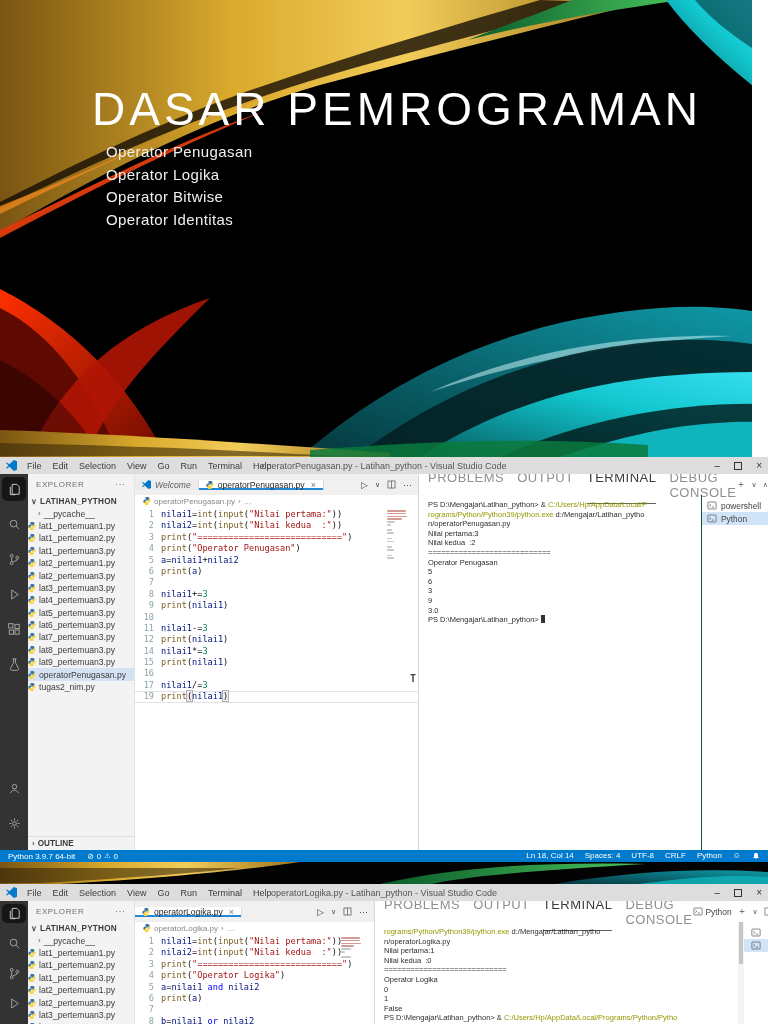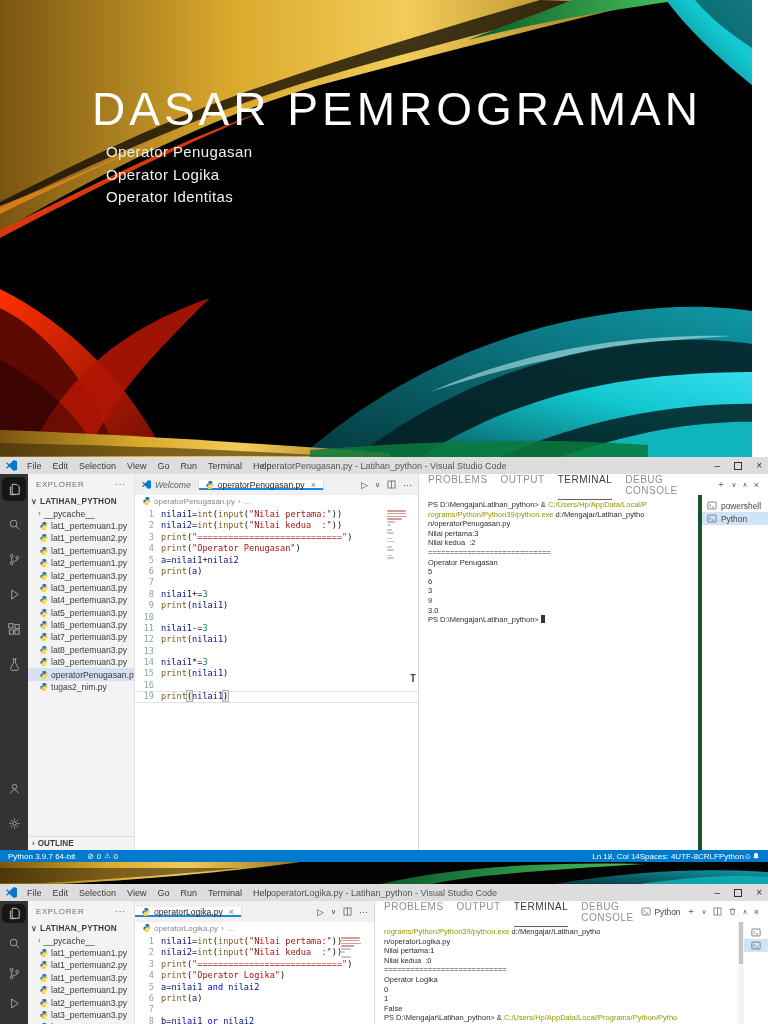--- a/index.html
+++ b/index.html
@@ -34,21 +34,21 @@
   .activitybar{width:28px;background:#333;display:flex;flex-direction:column;align-items:center;
                padding-top:3px;position:relative;flex:none}
   .act-item{width:24px;height:24px;margin-bottom:11px;display:flex;align-items:center;justify-content:center;opacity:.75}
   .act-item.active{background:#161616;border-radius:5px;opacity:1}
   .act-bottom{position:absolute;left:2px;display:flex;flex-direction:column;align-items:center}
 
   .sidebar{width:106px;background:#f3f3f3;flex:none;position:relative;border-right:1px solid #e2e2e2}
   .sb-head{height:21px;display:flex;align-items:center;padding:0 8px;color:#6f6f6f;font-size:8px;letter-spacing:.6px}
   .sb-more{margin-left:auto;color:#555;letter-spacing:1px}
   .tree-row{height:12.4px;display:flex;align-items:center;gap:3px;color:#3b3b3b;font-size:8.6px;
-            padding-left:12px;white-space:nowrap;overflow:hidden}
+            padding-left:0;white-space:nowrap;overflow:hidden}
   .tree-row.root{padding-left:3px;font-weight:bold;font-size:8.2px;letter-spacing:.2px}
   .tree-row.folder{padding-left:10px}
   .tree-row.sel{background:#d4e2f4}
   .chev{color:#555;font-size:8px}
   .outline-row{position:absolute;bottom:0;left:0;right:0;height:13px;border-top:1px solid #ddd;
                display:flex;align-items:center;gap:3px;padding-left:4px;font-weight:bold;font-size:8.2px;color:#3b3b3b}
 
   .editorcol{display:flex;flex-direction:column;flex:none;border-right:1px solid #d8d8d8;background:#fff}
   #win1 .editorcol{width:283px}
   #win2 .editorcol{width:239px}
@@ -72,42 +72,42 @@
   .minimap{position:absolute;top:3px;width:24px}
   #win1 .minimap{right:7px}
   #win2 .minimap{right:9px}
   .mini-bar{height:1.6px;margin-bottom:1.2px;border-radius:1px}
   .sash-t{position:absolute;right:2px;top:166px;color:#444;font-size:10px;font-weight:bold;
           font-family:"DejaVu Sans Mono",monospace}
 
   .panel{flex:1;display:flex;flex-direction:column;background:#fff;min-width:0}
   .p-head{height:21px;display:flex;align-items:center;padding:0 9px;flex:none}
   .p-tabs{display:flex;gap:13px}
-  .p-tab{font-size:10px;letter-spacing:.5px;color:#909090;padding:4px 0}
+  .p-tab{font-size:13px;letter-spacing:.5px;color:#909090;padding:4px 0}
   .p-tab.active{color:#3a3a3a;border-bottom:1px solid #616161}
   .p-actions{margin-left:auto;display:flex;align-items:center;gap:6px;color:#555;font-size:9px}
   .p-term-label{display:flex;align-items:center;gap:3px;font-size:8.4px;color:#444}
   .p-body{flex:1;display:flex;min-height:0}
   .term{flex:1;padding:5px 0 0 9px;font-family:Liberation Sans, sans-serif;
         font-size:7.5px;line-height:9.6px;white-space:pre;overflow:hidden;color:#2d2d2d}
   .tm-d{color:#2d2d2d}.tm-y{color:#949800}
   .tm-cursor{display:inline-block;width:4.5px;height:8px;background:#333;vertical-align:-1px}
-  .term-list{width:66px;flex:none;border-left:4px solid #14532d;padding-top:4px}
+  .term-list{width:66px;flex:none;border-left:1px solid #14532d;padding-top:4px}
   .tl-row{height:13px;display:flex;align-items:center;gap:4px;padding-left:5px;font-size:8.4px;color:#444}
   .tl-row.sel{background:#cfe4f7}
   .term-scroll{width:6px;flex:none;background:#f4f4f4;position:relative}
   .term-scroll i{position:absolute;top:0;left:1px;width:4px;height:42px;background:#c6c6c6}
   .term-icons{width:24px;flex:none;padding-top:4px}
   .ti-row{height:13px;display:flex;align-items:center;justify-content:center}
   .ti-row.sel{background:#cfe4f7}
 
   .statusbar{position:absolute;left:0;right:0;bottom:0;height:12px;background:#007acc;color:#fff;
              display:flex;align-items:center;padding:0 8px;font-size:8px;gap:12px}
   .sb-group{display:flex;align-items:center;gap:3px}
-  .sb-right{margin-left:auto;display:flex;align-items:center;}
+  .sb-right{margin-left:auto;display:flex;align-items:flex-start;gap:11px}
 
   .strip{position:absolute;left:0;top:862px;width:768px;height:22px;background:#000;overflow:hidden}
 
   svg{display:block}
 </style>
 </head>
 <body>
 
 <div class="page">
 
@@ -165,20 +165,21 @@
       <g>
         <path d="M0,430 C120,434 250,443 390,453 L390,457 L0,457 Z" fill="url(#gGold)"></path>
         <path d="M0,443 C110,445 230,450 340,456 L0,456 Z" fill="#3a2a08" opacity=".6"></path>
         <path d="M310,450 C430,441 530,437 648,445 L648,457 L310,457 Z" fill="#0b7a3c" opacity=".85"></path>
       </g>
     </svg>
     <h1>DASAR PEMROGRAMAN</h1>
     <div class="bullets" id="bullets">
         <div class="bullet">Operator Penugasan</div>
         <div class="bullet">Operator Logika</div>
+        <div class="bullet">Operator Bitwise</div>
         <div class="bullet">Operator Identitas</div>
       </div>
   </section>
 
   <section class="vswin" id="win1">
     <div class="titlebar">
       <span>
         <svg width="11" height="11" viewBox="0 0 10 10">
             <path fill="#007ACC" d="M7.2 0 3 3.8 1 2.3l-1 .5 2.2 2.2L0 7.2l1 .5 2-1.5L7.2 10 10 8.8V1.2z"></path>
           </svg>
@@ -457,24 +458,24 @@
               <div class="code-line"><span class="gut">3</span><span><span class="tk-f">print</span><span class="tk-p">(</span><span class="tk-s">"============================"</span><span class="tk-p">)</span></span></div>
               <div class="code-line"><span class="gut">4</span><span><span class="tk-f">print</span><span class="tk-p">(</span><span class="tk-s">"Operator Penugasan"</span><span class="tk-p">)</span></span></div>
               <div class="code-line"><span class="gut">5</span><span><span class="tk-v">a</span><span class="tk-p">=</span><span class="tk-v">nilai1</span><span class="tk-p">+</span><span class="tk-v">nilai2</span></span></div>
               <div class="code-line"><span class="gut">6</span><span><span class="tk-f">print</span><span class="tk-p">(</span><span class="tk-v">a</span><span class="tk-p">)</span></span></div>
               <div class="code-line"><span class="gut">7</span><span></span></div>
               <div class="code-line"><span class="gut">8</span><span><span class="tk-v">nilai1</span><span class="tk-p">+=</span><span class="tk-num">3</span></span></div>
               <div class="code-line"><span class="gut">9</span><span><span class="tk-f">print</span><span class="tk-p">(</span><span class="tk-v">nilai1</span><span class="tk-p">)</span></span></div>
               <div class="code-line"><span class="gut">10</span><span></span></div>
               <div class="code-line"><span class="gut">11</span><span><span class="tk-v">nilai1</span><span class="tk-p">-=</span><span class="tk-num">3</span></span></div>
               <div class="code-line"><span class="gut">12</span><span><span class="tk-f">print</span><span class="tk-p">(</span><span class="tk-v">nilai1</span><span class="tk-p">)</span></span></div>
-              <div class="code-line"><span class="gut">13</span><span></span></div>
               <div class="code-line"><span class="gut">14</span><span><span class="tk-v">nilai1</span><span class="tk-p">*=</span><span class="tk-num">3</span></span></div>
               <div class="code-line"><span class="gut">15</span><span><span class="tk-f">print</span><span class="tk-p">(</span><span class="tk-v">nilai1</span><span class="tk-p">)</span></span></div>
               <div class="code-line"><span class="gut">16</span><span></span></div>
+              <div class="code-line"><span class="gut">17</span><span><span class="tk-v">nilai1</span><span class="tk-p">/=</span><span class="tk-num">3</span></span></div>
               <div class="code-line cur"><span class="gut">19</span><span><span class="tk-f">print</span><span class="tk-b">(</span><span class="tk-v">nilai1</span><span class="tk-b">)</span></span></div>
             </div>
           <div class="minimap" id="w1mini">
               <div class="mini-bar" style="width: 19.25px; background: rgb(212, 154, 148);"></div>
               <div class="mini-bar" style="width: 19.25px; background: rgb(212, 154, 148);"></div>
               <div class="mini-bar" style="width: 20.35px; background: rgb(212, 154, 148);"></div>
               <div class="mini-bar" style="width: 14.85px; background: rgb(212, 154, 148);"></div>
               <div class="mini-bar" style="width: 8.25px; background: rgb(195, 201, 206);"></div>
               <div class="mini-bar" style="width: 4.4px; background: rgb(195, 201, 206);"></div>
               <div class="mini-bar" style="width: 0px; background: rgb(195, 201, 206);"></div>

